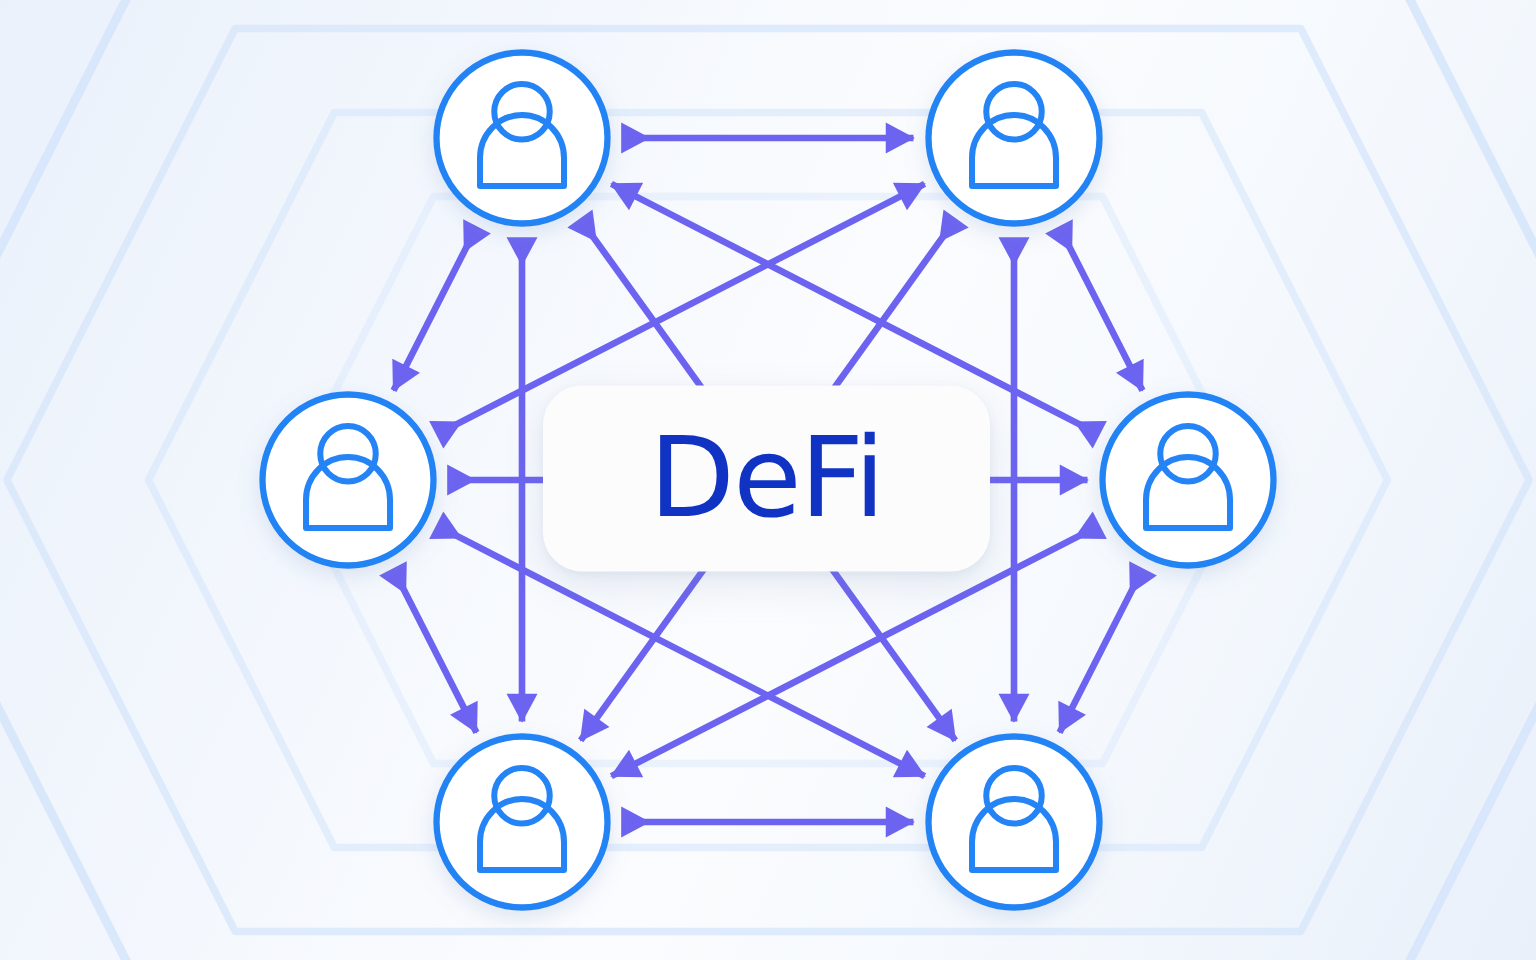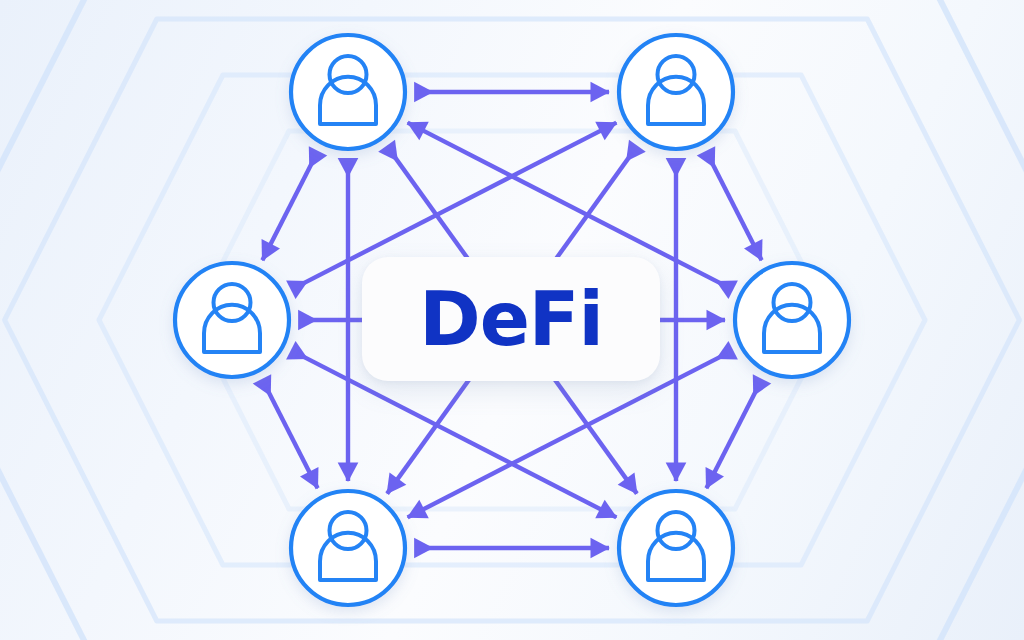--- a/index.html
+++ b/index.html
@@ -38,21 +38,21 @@
     border-radius: 26px;
     box-shadow: 0 10px 26px rgba(120,140,180,0.16),
                 0 2px 6px rgba(120,140,180,0.10);
     display: flex;
     align-items: center;
     justify-content: center;
     z-index: 4;
   }
   .defi-card-label {
     font-family: "DejaVu Sans", sans-serif;
-    font-weight: bold;
+    font-weight: normal;
     font-size: 74px;
     letter-spacing: -1px;
     color: #1033c4;
     line-height: 1;
     user-select: none;
   }
 </style>
 </head>
 <body>
 

